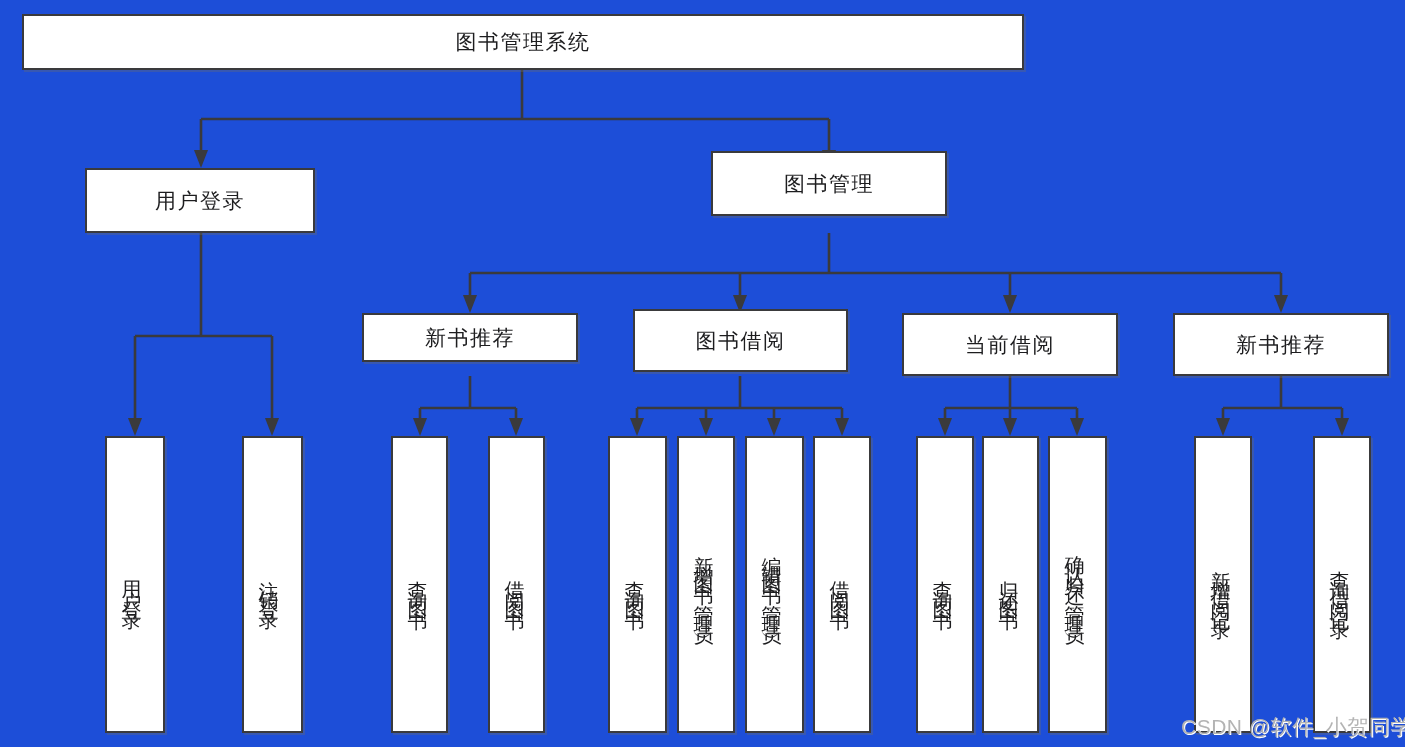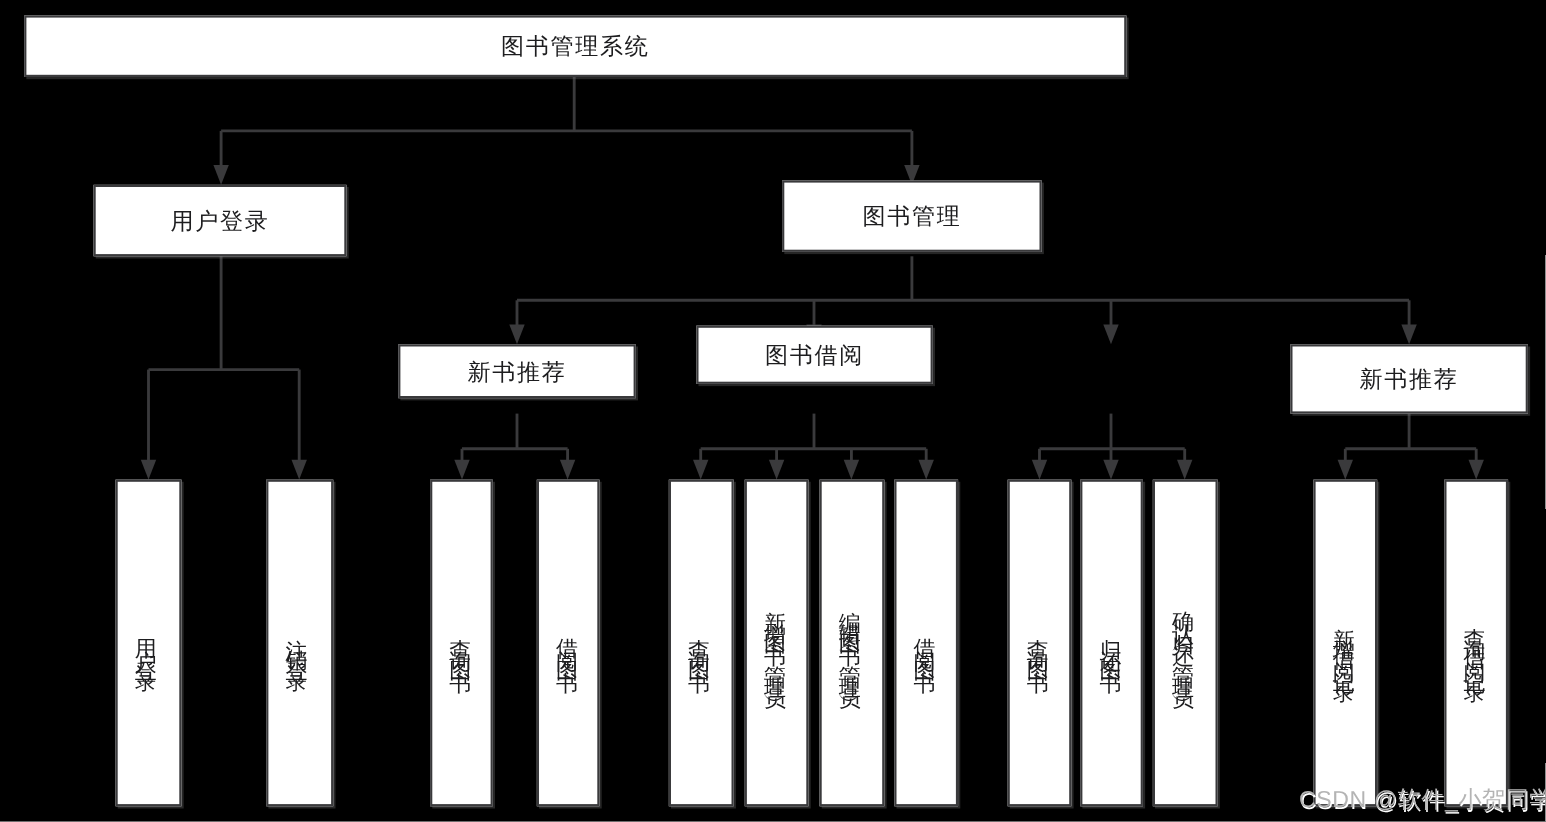--- a/index.html
+++ b/index.html
@@ -1,17 +1,17 @@
 <!DOCTYPE html>
 <html><head>
 <meta charset="utf-8">
 <style>
   html,body{margin:0;padding:0;background:#ffffff;}
   .canvas{
-    position:relative;width:1405px;height:747px;background:#000000;overflow:hidden;
+    position:relative;width:1405px;height:747px;background:#1d4ed8;overflow:hidden;
     font-family:"Liberation Sans","DejaVu Sans",sans-serif;
   }
   svg.connectors{position:absolute;left:0;top:0;width:1405px;height:747px;}
   svg.connectors path{stroke:#3a3a3c;stroke-width:2.6;fill:none;}
   svg.connectors polygon{fill:#3a3a3c;stroke:none;}
   .node{
     position:absolute;box-sizing:border-box;background:#ffffff;
     border:2.5px solid #3a3a3c;color:#1d1d1f;
     box-shadow:2px 2px 0 rgba(110,110,110,0.35);
   }
@@ -99,24 +99,25 @@
       <path d="M1223 408 V419"></path>
         <polygon points="1223,436 1216,418 1230,418"></polygon>
       <path d="M1342 408 V419"></path>
         <polygon points="1342,436 1335,418 1349,418"></polygon>
     </g>
   </svg>
 
   <div class="node hbox" style="left:22px;top:14px;width:1002px;height:56px">图书管理系统</div>
 
   <div class="node hbox" style="left:85px;top:168px;width:230px;height:65px">用户登录</div>
-  <div class="node hbox" style="left:711px;top:164px;width:236px;height:65px">图书管理</div>
+  <div class="node hbox" style="left:711px;top:151px;width:236px;height:65px">图书管理</div>
 
   <div class="node hbox" style="left:362px;top:313px;width:216px;height:49px">新书推荐</div>
-  <div class="node hbox" style="left:633px;top:296px;width:215px;height:53px">图书借阅</div>
+  <div class="node hbox" style="left:633px;top:309px;width:215px;height:63px">图书借阅</div>
+  <div class="node hbox" style="left:902px;top:313px;width:216px;height:63px">当前借阅</div>
   <div class="node hbox" style="left:1173px;top:313px;width:216px;height:63px">新书推荐</div>
 
   <div class="node leaf" style="left:105px;top:436px;width:60px;height:297px">用户登录</div>
   <div class="node leaf" style="left:242px;top:436px;width:61px;height:297px">注销登录</div>
 
   <div class="node leaf" style="left:391px;top:436px;width:57px;height:297px">查询图书</div>
   <div class="node leaf" style="left:488px;top:436px;width:57px;height:297px">借阅图书</div>
 
   <div class="node leaf" style="left:608px;top:436px;width:59px;height:297px">查询图书</div>
   <div class="node leaf" style="left:677px;top:436px;width:58px;height:297px">新增图书（管理员）</div>

